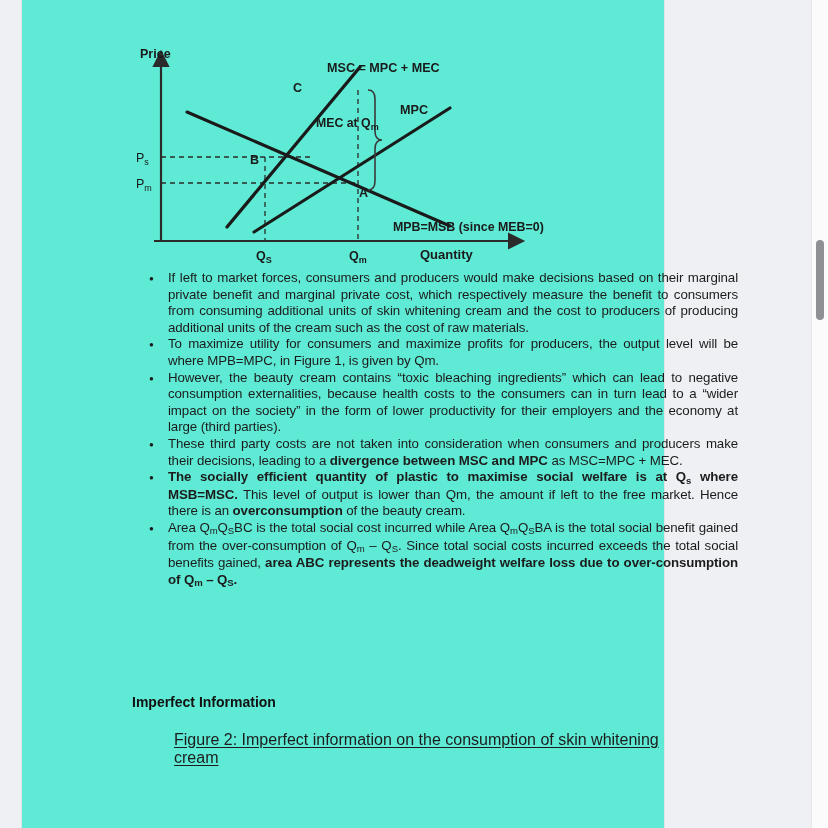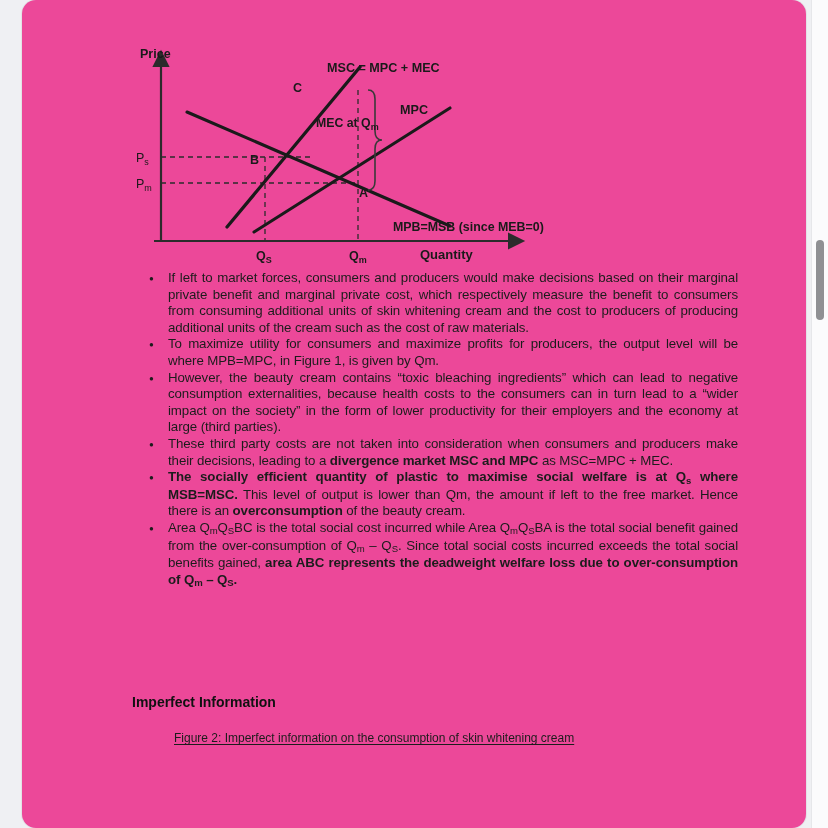--- a/index.html
+++ b/index.html
@@ -16,25 +16,24 @@
   }
   #viewport {
     position: absolute;
     left: 0; top: 0;
     width: 828px; height: 828px;
     background: #eff0f3;
   }
   #page {
     position: absolute;
     left: 22px; top: 0;
-    width: 784px;
+    width: 642px;
     height: 828px;
-    background: #ec4899;
+    background: #5eead4;
     box-shadow: 0 0 0 1px #e2e3e6;
-    border-radius: 14px;
   }
 
   
   #scrollbar {
     position: absolute;
     right: 0; top: 0;
     width: 16px; height: 828px;
     background: #fbfbfc;
     border-left: 1px solid #e6e7ea;
   }
@@ -106,21 +105,21 @@
     top: 694px;
     font-size: 14px;
     font-weight: bold;
     color: #111;
     text-underline-offset: 2px;
   }
   #figure-caption {
     position: absolute;
     left: 152px;
     top: 731px;
-    font-size: 12px;
+    font-size: 16px;
     color: #1c1c1c;
     text-decoration: underline;
     text-underline-offset: 2px;
   }
 </style>
 </head>
 <body>
 
 <div id="viewport">
 
@@ -172,21 +171,21 @@
         <text x="140" y="124" font-family="Liberation Sans, sans-serif" font-size="12.5" font-weight="bold" fill="#1a1a1a">B</text>
         <text x="249" y="157" font-family="Liberation Sans, sans-serif" font-size="12.5" font-weight="bold" fill="#1a1a1a">A</text>
       </svg>
     </div>
 
     <div id="content">
       <ul class="bullets">
         <li>If left to market forces, consumers and producers would make decisions based on their marginal private benefit and marginal private cost, which respectively measure the benefit to consumers from consuming additional units of skin whitening cream and the cost to producers of producing additional units of the cream such as the cost of raw materials.</li>
         <li class="bold">To maximize utility for consumers and maximize profits for producers, the output level will be where MPB=MPC, in Figure 1, is given by Qm.</li>
         <li class="bold">However, the beauty cream contains “toxic bleaching ingredients” which can lead to negative consumption externalities, because health costs to the consumers can in turn lead to a “wider impact on the society” in the form of lower productivity for their employers and the economy at large (third parties).</li>
-        <li>These third party costs are not taken into consideration when consumers and producers make their decisions, leading to a <b>divergence market MSC and MPC</b> as MSC=MPC + MEC.</li>
+        <li>These third party costs are not taken into consideration when consumers and producers make their decisions, leading to a <b>divergence between MSC and MPC</b> as MSC=MPC + MEC.</li>
         <li><b>The socially efficient quantity of plastic to maximise social welfare is at Q<sub>s</sub> where MSB=MSC.</b> This level of output is lower than Qm, the amount if left to the free market. Hence there is an <b>overconsumption</b> of the beauty cream.</li>
         <li>Area Q<sub>m</sub>Q<sub>S</sub>BC is the total social cost incurred while Area Q<sub>m</sub>Q<sub>S</sub>BA is the total social benefit gained from the over-consumption of Q<sub>m</sub> – Q<sub>S</sub>. Since total social costs incurred exceeds the total social benefits gained, <b>area ABC represents the deadweight welfare loss due to over-consumption of Q<sub>m</sub>&nbsp;– Q<sub>S</sub>.</b></li>
       </ul>
     </div>
 
     <div id="section-heading">Imperfect Information</div>
 
     <div id="figure-caption">Figure 2: Imperfect information on the consumption of skin whitening cream</div>
 
   </div>

